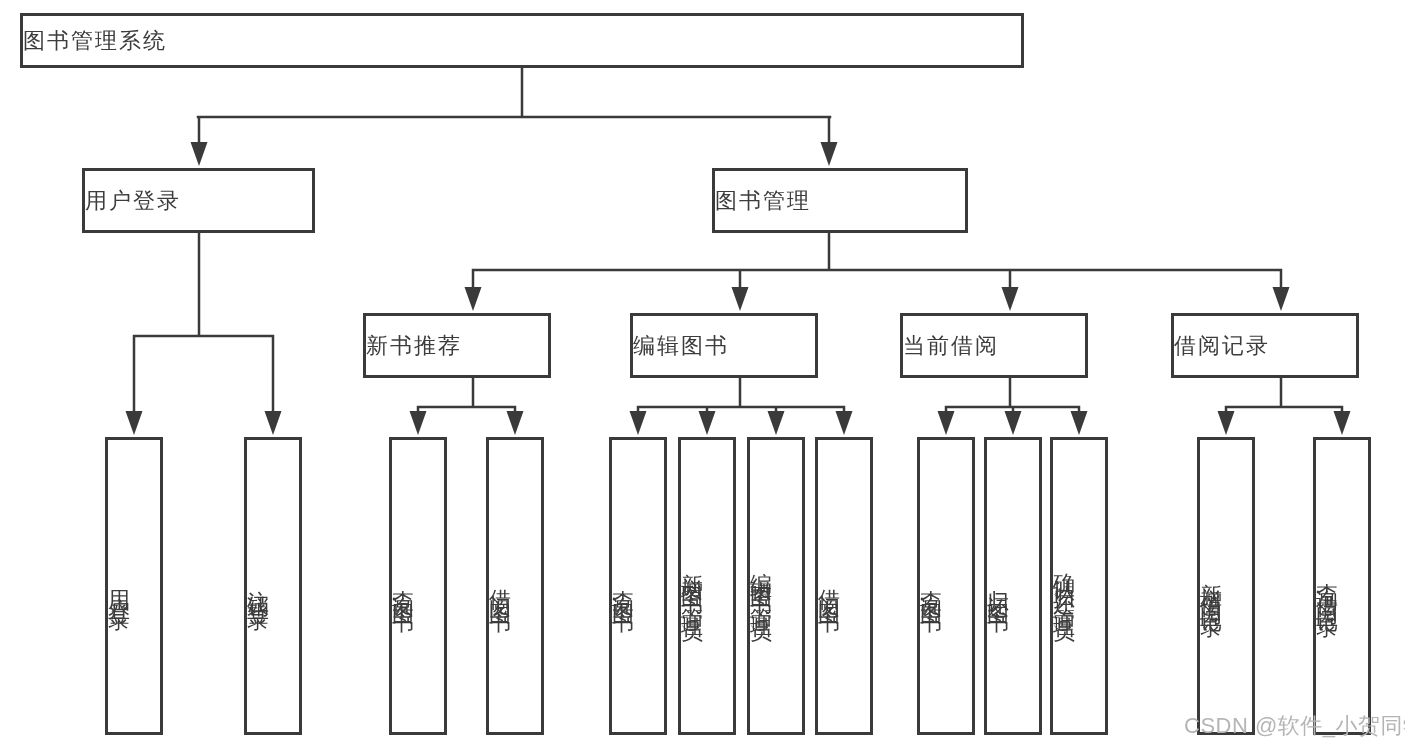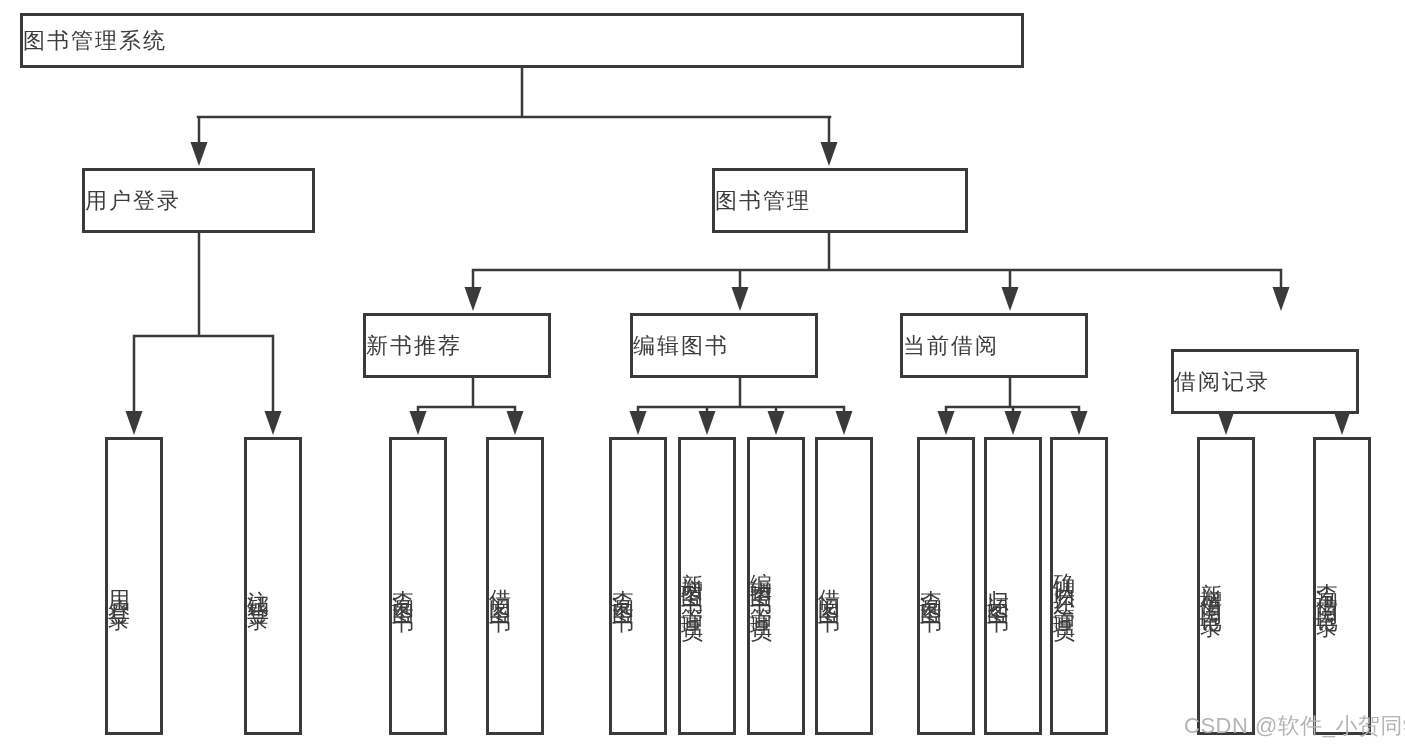--- a/index.html
+++ b/index.html
@@ -36,21 +36,21 @@
     white-space:nowrap;color:var(--text);
   }
   .node-root{left:20px;top:13px;width:1004px;height:55px;}
   .node-l2{top:168px;height:65px;}
   .node-user-login{left:82px;width:233px;}
   .node-book-management{left:712px;width:256px;}
   .node-l3{top:313px;height:65px;width:188px;}
   .node-new-book-recommend{left:363px;}
   .node-book-borrow{left:630px;}
   .node-current-borrow{left:900px;}
-  .node-borrow-records{left:1171px;margin-top:36px;}
+  .node-borrow-records{left:1171px;}
   .leaf{top:437px;width:58px;height:298px;}
   .leaf-ul-login{left:105px;}
   .leaf-ul-logout{left:244px;}
   .leaf-nbr-query{left:389px;}
   .leaf-nbr-borrow{left:486px;}
   .leaf-bb-query{left:609px;}
   .leaf-bb-add{left:678px;}
   .leaf-bb-edit{left:747px;}
   .leaf-bb-borrow{left:815px;}
   .leaf-cb-query{left:917px;}

